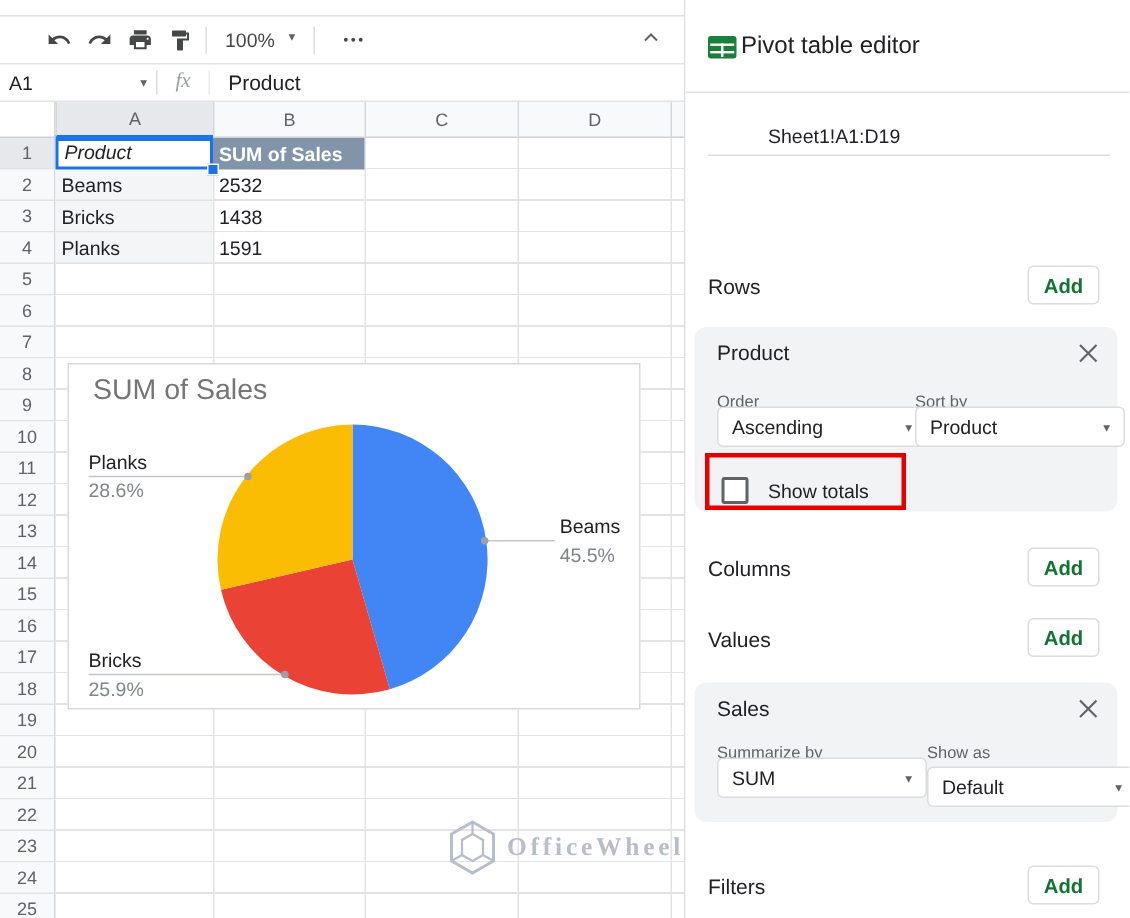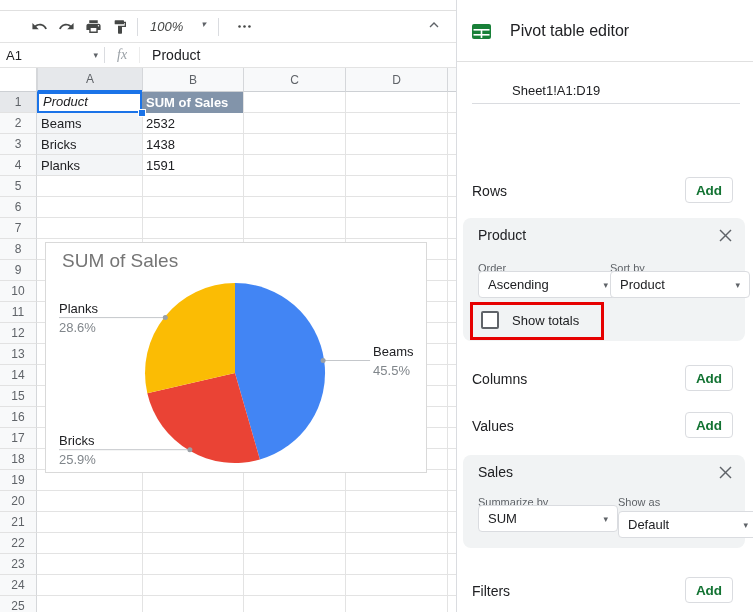--- a/index.html
+++ b/index.html
@@ -5,21 +5,21 @@
   html,body{margin:0;padding:0;}
   body{width:753px;height:612px;overflow:hidden;background:#fff;
        font-family:"Liberation Sans",sans-serif;position:relative;color:#202124;}
   
   #sheet{position:absolute;left:0;top:0;width:456px;height:612px;background:#fff;}
   .topline{position:absolute;left:0;top:10px;width:456px;height:1px;background:#e0e0e0;}
   .toolbar{position:absolute;left:0;top:11px;width:456px;height:31px;display:flex;align-items:center;}
   .tb-icon{width:18px;height:18px;display:flex;align-items:center;justify-content:center;margin-left:9px;cursor:pointer;}
   .tb-icon:first-child{margin-left:30px;}
   .tb-sep{width:1px;height:18px;background:#dadce0;margin:0 8px;}
-  .tb-zoom{display:flex;align-items:flex-start;font-size:13px;color:#454746;gap:18px;cursor:pointer;padding:0 4px;font-style:italic;}
+  .tb-zoom{display:flex;align-items:flex-start;font-size:13px;color:#454746;gap:9px;cursor:pointer;padding:0 4px;}
   .arrow{font-size:9px;color:#5f6368;}
   .tb-collapse{position:absolute;right:12px;top:4px;width:20px;height:20px;display:flex;align-items:center;justify-content:center;cursor:pointer;}
   .formula-bar{position:absolute;left:0;top:42px;width:456px;height:26px;box-sizing:border-box;
                border-top:1px solid #e3e3e3;border-bottom:1px solid #e3e3e3;display:flex;align-items:center;}
   .name-box{display:flex;align-items:center;justify-content:space-between;width:92px;padding:0 6px;font-size:13px;color:#202124;cursor:pointer;}
   .fb-sep{width:1px;height:16px;background:#dadce0;}
   .fx{font-family:"Liberation Serif",serif;font-style:italic;font-size:14px;color:#9aa0a6;margin:0 12px;}
   .fb-sep.light{background:#ececec;}
   .fb-value{font-size:14px;color:#202124;margin-left:12px;}
   
@@ -47,40 +47,40 @@
              border:1px solid #d9d9d9;z-index:5;cursor:pointer;}
   .chart-title{position:absolute;left:16px;top:7px;font-size:19px;color:#757575;z-index:2;}
   #pie-svg{position:absolute;left:0;top:0;}
   
   .watermark{position:absolute;left:296px;top:477px;display:flex;align-items:center;gap:4px;color:#b6bdcb;z-index:2;}
   .watermark span{font-family:"Liberation Serif",serif;font-size:17px;font-weight:600;letter-spacing:2.5px;}
   
   .vdiv{position:absolute;left:456px;top:0;width:1px;height:612px;background:#dadce0;}
   
   #panel{position:absolute;left:457px;top:0;width:296px;height:612px;background:#fff;}
-  .p-header{position:absolute;left:14px;top:22px;display:flex;align-items:center;gap:18px;}
+  .p-header{position:absolute;left:14px;top:22px;display:flex;align-items:center;gap:2px;}
   .p-title{font-size:16px;font-weight:500;color:#202124;}
   .p-divider{position:absolute;left:0;top:61px;width:296px;height:1px;background:#e0e0e0;}
   .range-row{position:absolute;left:15px;top:79px;width:268px;height:22px;display:flex;align-items:center;justify-content:space-between;margin-left:40px;}
   .range-text{font-size:13px;color:#202124;}
   .range-underline{position:absolute;left:15px;top:103px;width:268px;height:1px;background:#dadce0;}
   .sugg-row{position:absolute;left:15px;top:131px;width:262px;display:flex;align-items:center;justify-content:space-between;cursor:pointer;}
   .sugg-label{font-size:14px;color:#3c4043;}
   .sec-label{position:absolute;left:15px;font-size:14px;font-weight:500;color:#202124;}
   .add-btn{position:absolute;right:20px;width:48px;height:26px;background:#fff;border:1px solid #dadce0;border-radius:4px;
            color:#137333;font-size:13.5px;font-weight:600;font-family:"Liberation Sans",sans-serif;cursor:pointer;
            display:flex;align-items:center;justify-content:center;}
   .card{position:absolute;left:6px;width:282px;background:#f1f3f4;border-radius:8px;}
   .card-title{position:absolute;left:15px;top:9px;font-size:14px;font-weight:500;color:#202124;}
   .card-x{position:absolute;right:12px;top:9px;width:16px;height:16px;cursor:pointer;display:flex;align-items:center;justify-content:center;}
   .fld-label{position:absolute;top:36px;font-size:11px;color:#5f6368;margin-top:8px;}
   .select{position:absolute;top:53px;width:140px;height:27px;box-sizing:border-box;background:#fff;border:1px solid #dadce0;
           border-radius:4px;display:flex;align-items:center;justify-content:space-between;padding:0 9px;font-size:13px;color:#202124;cursor:pointer;}
   .sel-arrow{font-size:9px;color:#5f6368;}
-  .cb-row{position:absolute;left:18px;top:93px;display:flex;align-items:center;gap:13px;cursor:pointer;}
+  .cb-row{position:absolute;left:18px;top:100px;display:flex;align-items:center;gap:13px;cursor:pointer;}
   .checkbox{width:14px;height:14px;border:2px solid #5f6368;border-radius:2px;background:#fff;}
   .cb-label{font-size:13px;color:#202124;}
   .red-box{position:absolute;left:7px;top:84px;width:134px;height:38px;box-sizing:border-box;border:3px solid #e60000;z-index:6;}
 </style>
 </head>
 <body>
 
 <div id="sheet">
   <div class="topline"></div>
 
@@ -205,20 +205,30 @@
           <circle cx="143.9" cy="206.7" r="2.5" fill="#9aa0a6"></circle>
           <text x="13" y="201.7" fill="#202124" font-size="13" font-family="&quot;Liberation Sans&quot;,sans-serif">Bricks</text>
           <text x="13" y="220.7" fill="#80868b" font-size="13" font-family="&quot;Liberation Sans&quot;,sans-serif">25.9%</text>
           <line x1="13" x2="119.3" y1="74.6" y2="74.6" stroke="#c4c7cb" stroke-width="1"></line>
           <circle cx="119.3" cy="74.6" r="2.5" fill="#9aa0a6"></circle>
           <text x="13" y="69.6" fill="#202124" font-size="13" font-family="&quot;Liberation Sans&quot;,sans-serif">Planks</text>
           <text x="13" y="88.6" fill="#80868b" font-size="13" font-family="&quot;Liberation Sans&quot;,sans-serif">28.6%</text>
         </svg>
     </div>
 
+    <div class="watermark">
+      <svg width="38" height="40" viewBox="0 0 38 40">
+        <polygon points="19,3 33,11 33,29 19,37 5,29 5,11" fill="none" stroke="#b6bdcb" stroke-width="2"></polygon>
+        <polygon points="19,11 26,15 26,25 19,29 12,25 12,15" fill="none" stroke="#b6bdcb" stroke-width="1.5"></polygon>
+        <line x1="19" y1="3" x2="19" y2="11" stroke="#b6bdcb" stroke-width="1.5"></line>
+        <line x1="5" y1="29" x2="12" y2="25" stroke="#b6bdcb" stroke-width="1.5"></line>
+        <line x1="33" y1="29" x2="26" y2="25" stroke="#b6bdcb" stroke-width="1.5"></line>
+      </svg>
+      <span>OfficeWheel</span>
+    </div>
   </div>
 </div>
 
 <div class="vdiv"></div>
 
 <div id="panel">
   <div class="p-header">
     <svg width="21" height="17" viewBox="0 0 21 17">
       <rect x="1" y="1" width="19" height="15" rx="2" fill="#188038"></rect>
       <rect x="2.5" y="6" width="16" height="1.6" fill="#fff"></rect>

